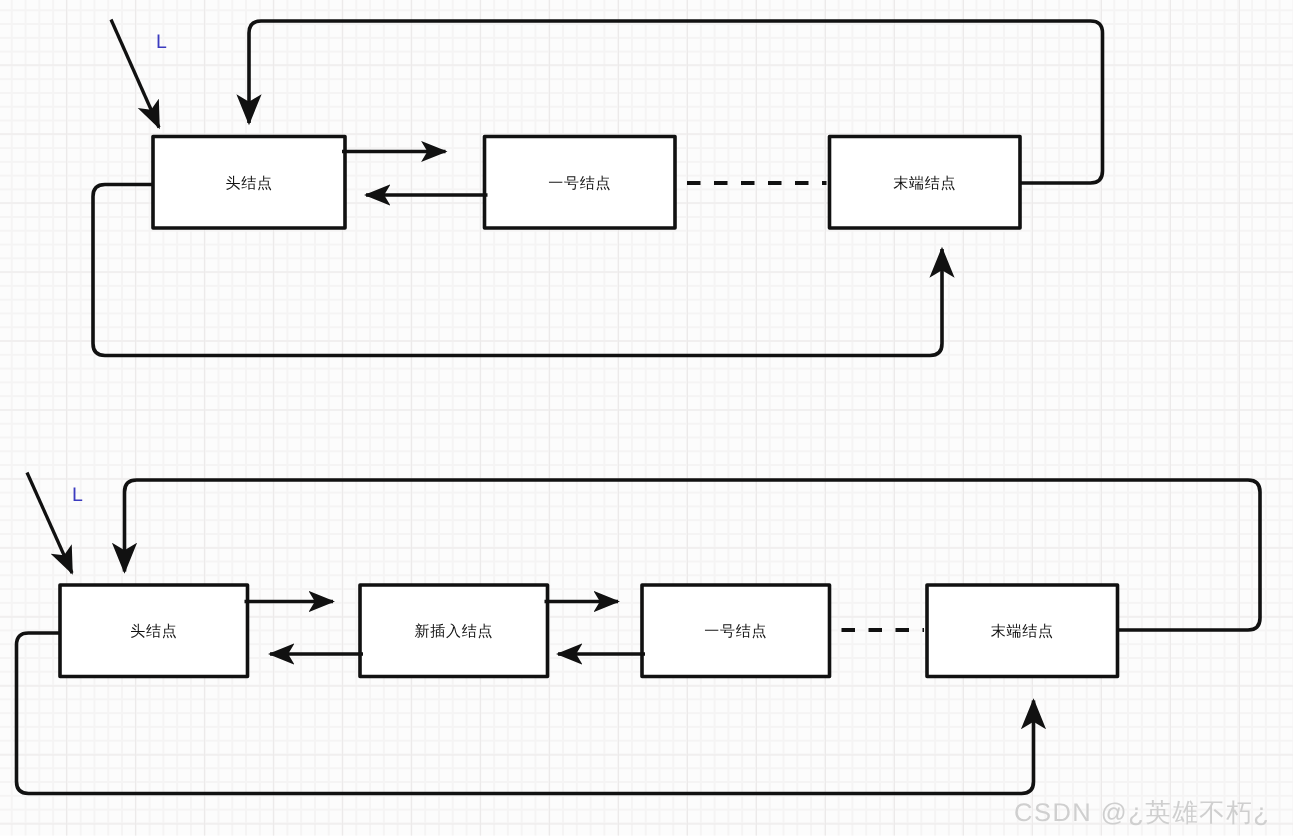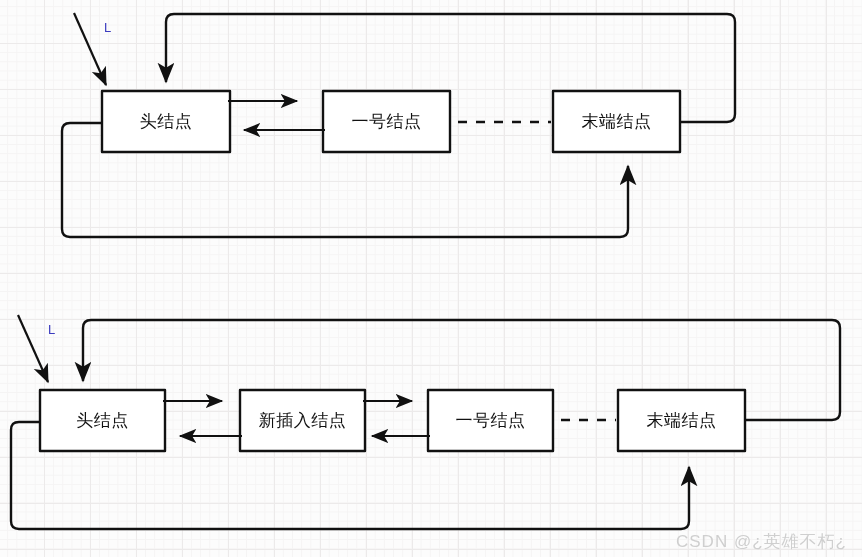--- a/index.html
+++ b/index.html
@@ -18,21 +18,21 @@
       linear-gradient(to bottom, #eceaea 1px, transparent 1px),
       linear-gradient(to right, #f5f4f4 1px, transparent 1px),
       linear-gradient(to bottom, #f5f4f4 1px, transparent 1px);
     background-size:46px 46px,46px 46px,9.2px 9.2px,9.2px 9.2px;
     background-position:-2px -3px,-2px -3px,-2px -3px,-2px -3px;
   }
   svg.layer{position:absolute;left:0;top:0;width:862px;height:557px;}
   .node-label{
     position:absolute;
     display:flex;align-items:center;justify-content:center;
-    font-size:17px;color:#111;
+    font-size:10px;color:#111;
     letter-spacing:0.5px;
     white-space:nowrap;
     pointer-events:none;
   }
   .loop-label{
     position:absolute;
     font-size:13px;
     color:#3b3bbf;
     font-family:"Liberation Sans","DejaVu Sans",sans-serif;
   }

